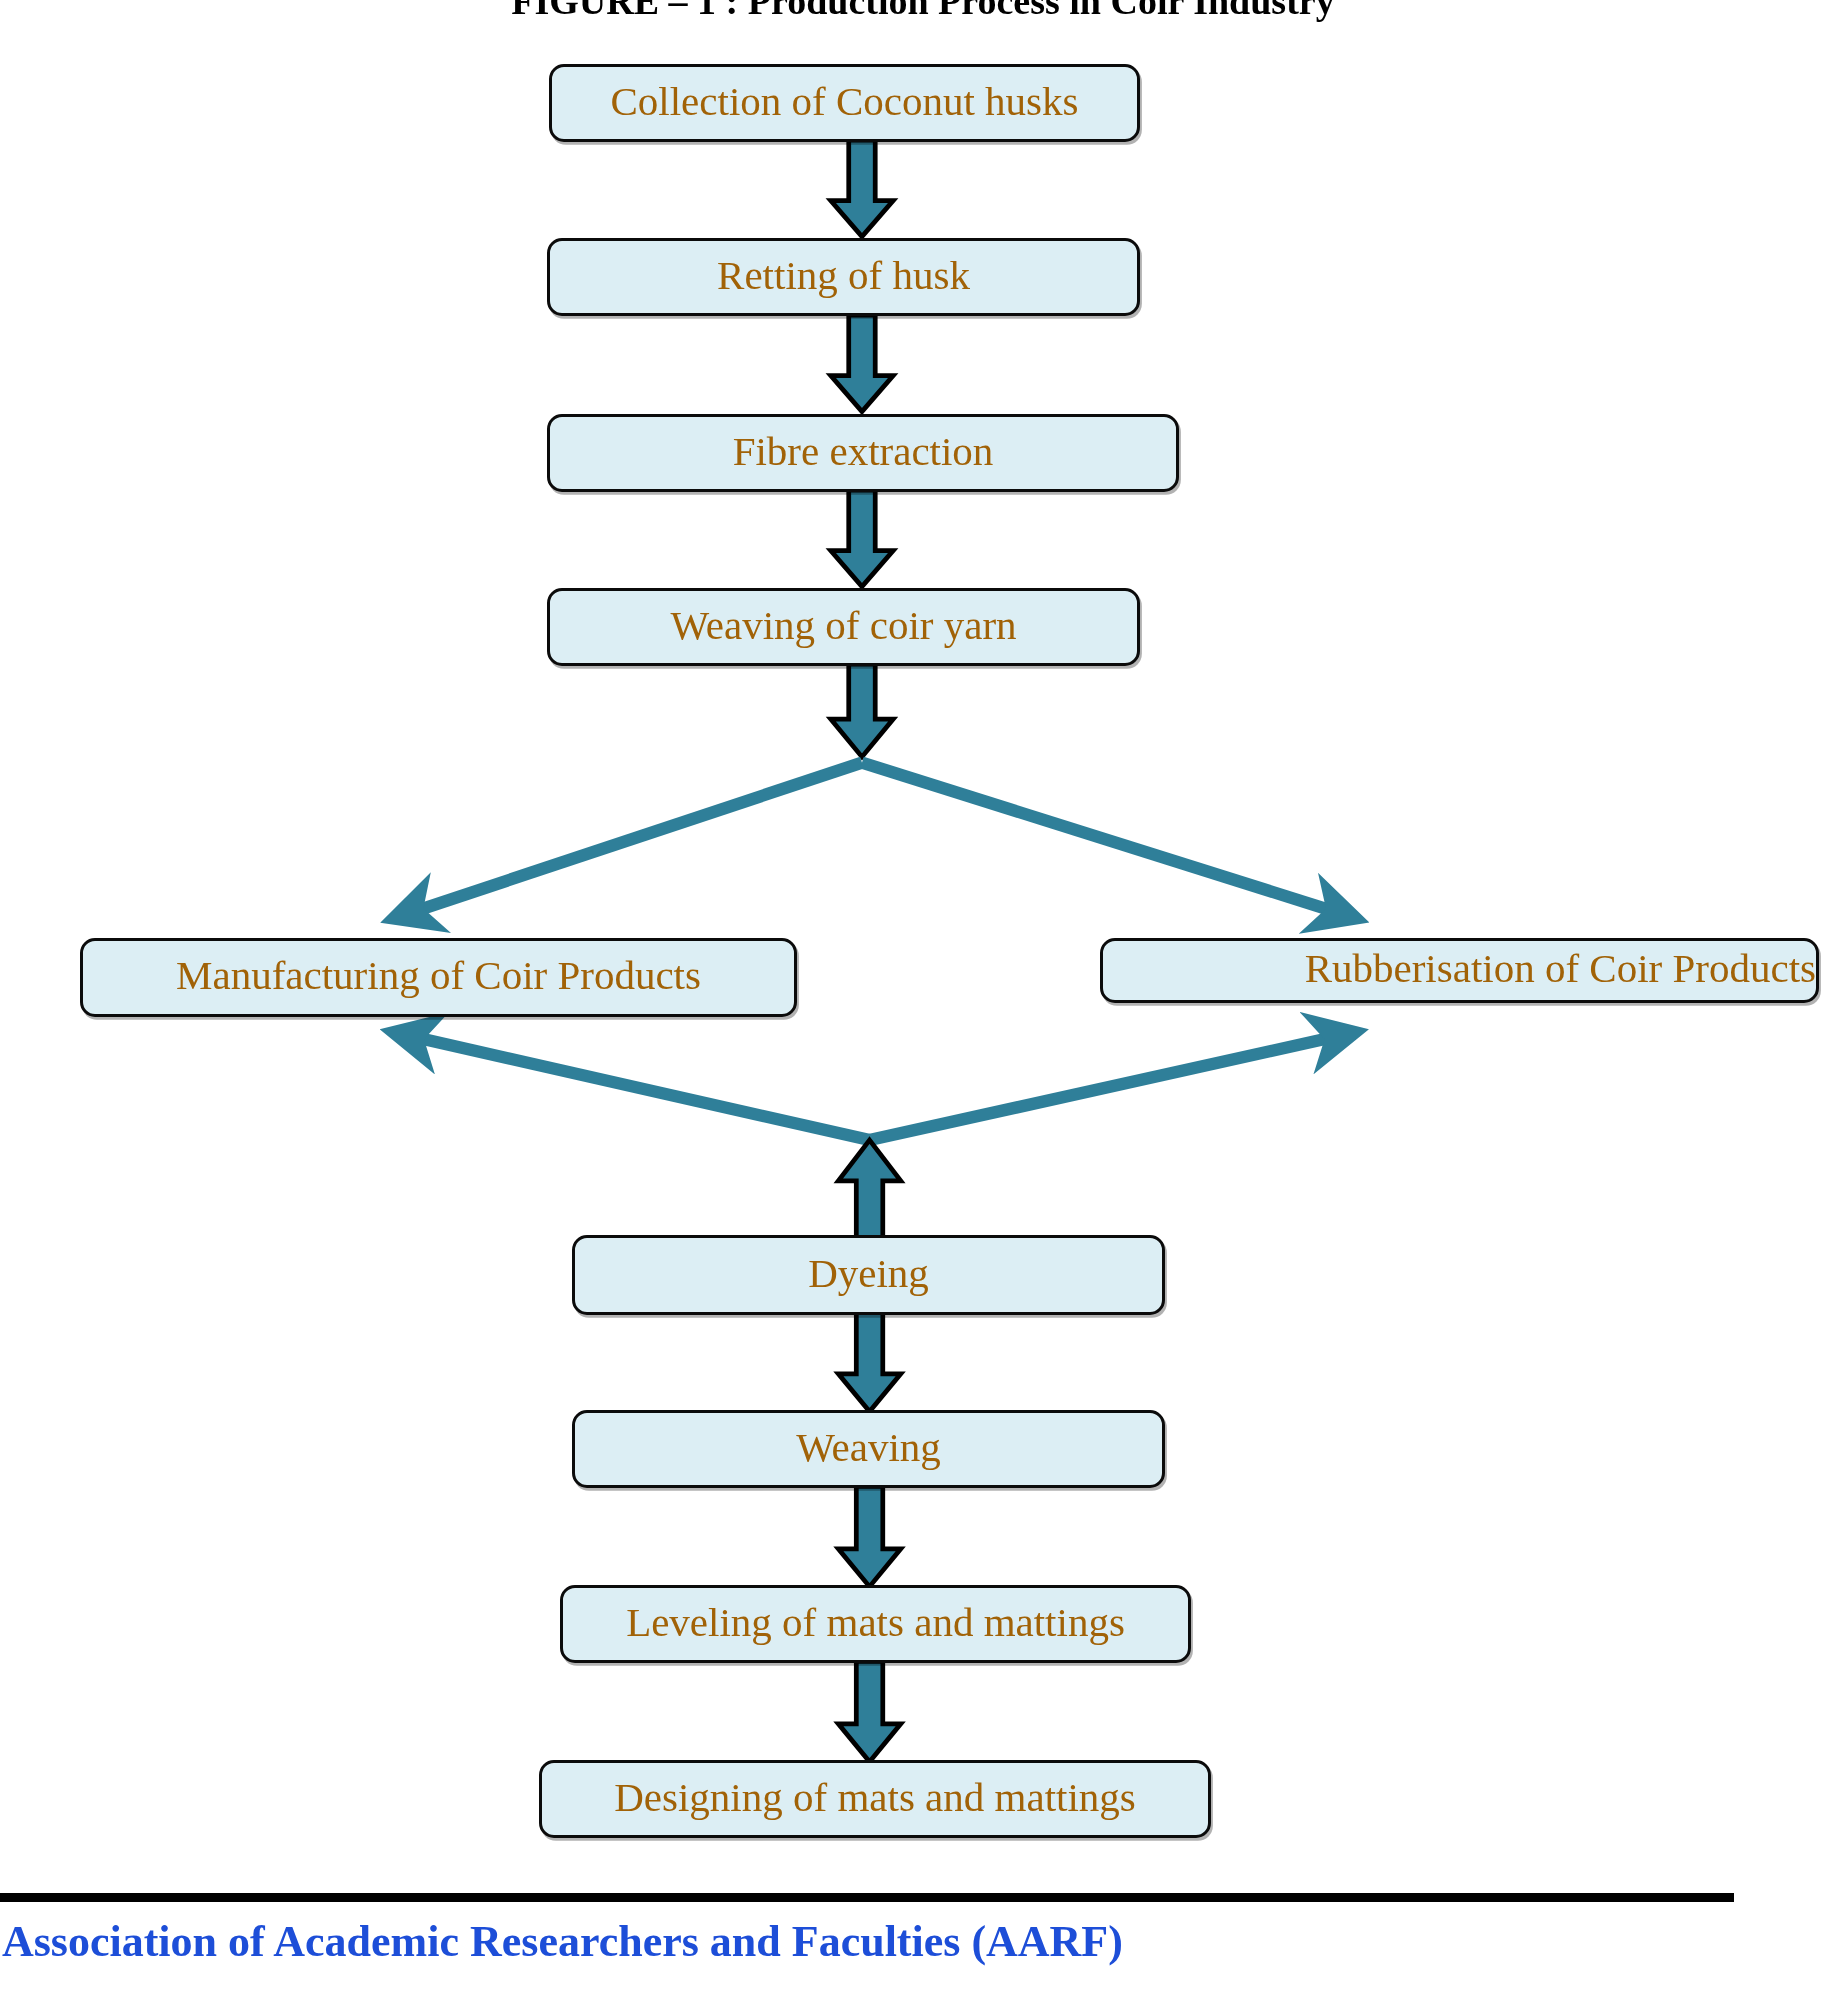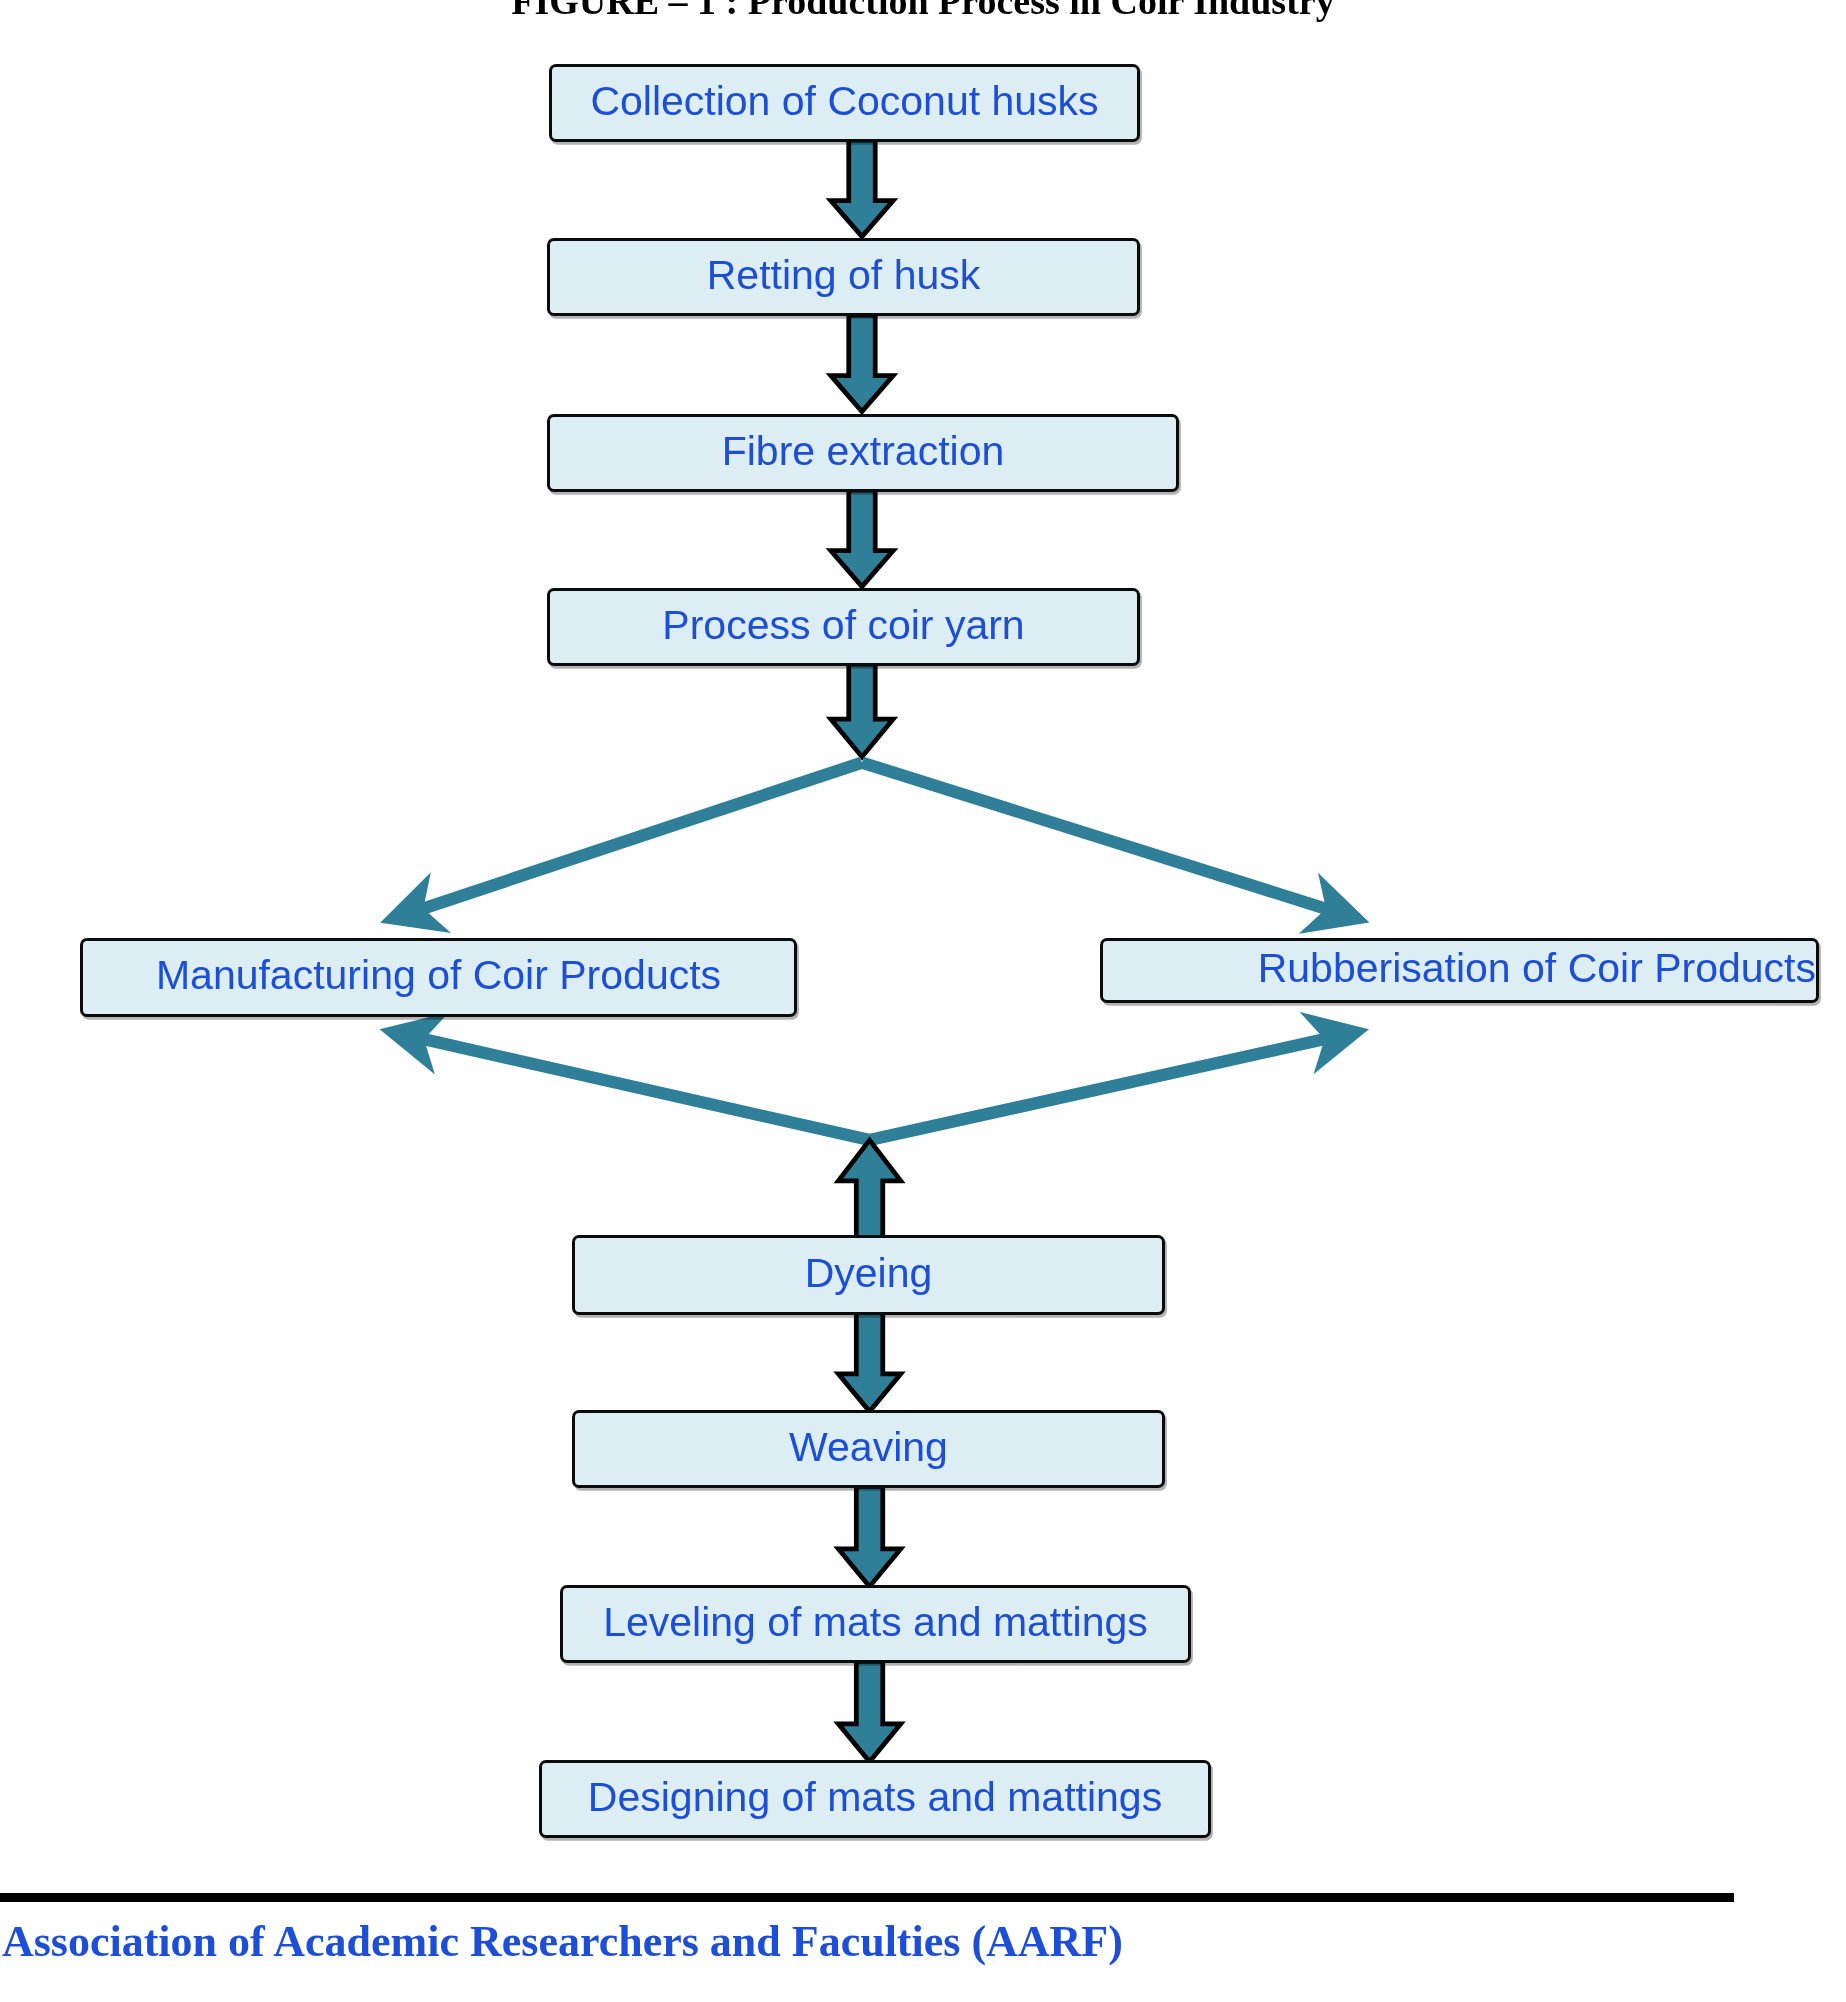--- a/index.html
+++ b/index.html
@@ -44,26 +44,26 @@
     z-index: 1;
   }
 
   
   .flow-box {
     position: absolute;
     z-index: 2;
     box-sizing: border-box;
     background: #dceef4;
     border: 3.8px solid #0b0b0b;
-    border-radius: 7px;
+    border-radius: 15px;
     display: flex;
     align-items: center;
     justify-content: center;
-    color: #1d4ed8;
-    font-family: Liberation Sans, sans-serif;
+    color: #a16207;
+    font-family: Liberation Serif, serif;
     font-size: 41px;
     line-height: 1;
     white-space: nowrap;
     box-shadow: 1.9px 2.8px 0 rgba(0,0,0,0.30);
   }
   .flow-box .box-label {
     display: block;
     transform: translateY(-1.9px);
   }
 
@@ -160,21 +160,21 @@
 
   <div class="flow-box" style="left:547px; top:238px; width:593px; height:78px;">
     <span class="box-label">Retting of husk</span>
   </div>
 
   <div class="flow-box" style="left:547px; top:414px; width:632px; height:78px;">
     <span class="box-label">Fibre extraction</span>
   </div>
 
   <div class="flow-box" style="left:547px; top:588px; width:593px; height:78px;">
-    <span class="box-label">Process of coir yarn</span>
+    <span class="box-label">Weaving of coir yarn</span>
   </div>
 
   <div class="flow-box" style="left:80px; top:938px; width:717px; height:79px;">
     <span class="box-label">Manufacturing of Coir Products</span>
   </div>
 
   <div class="flow-box" style="left:1100px; top:938px; width:719px; height:65px;justify-content:flex-end;">
     <span class="box-label">Rubberisation of Coir Products</span>
   </div>
 

